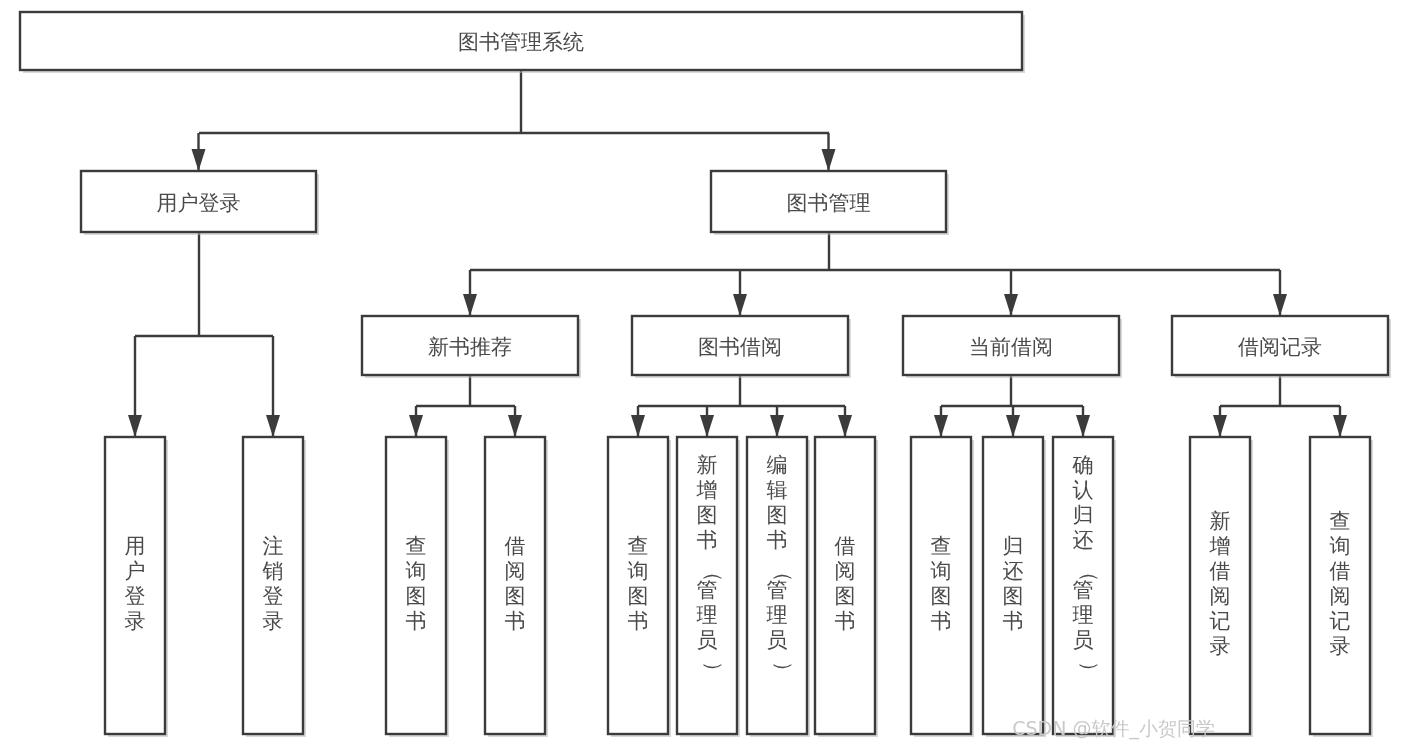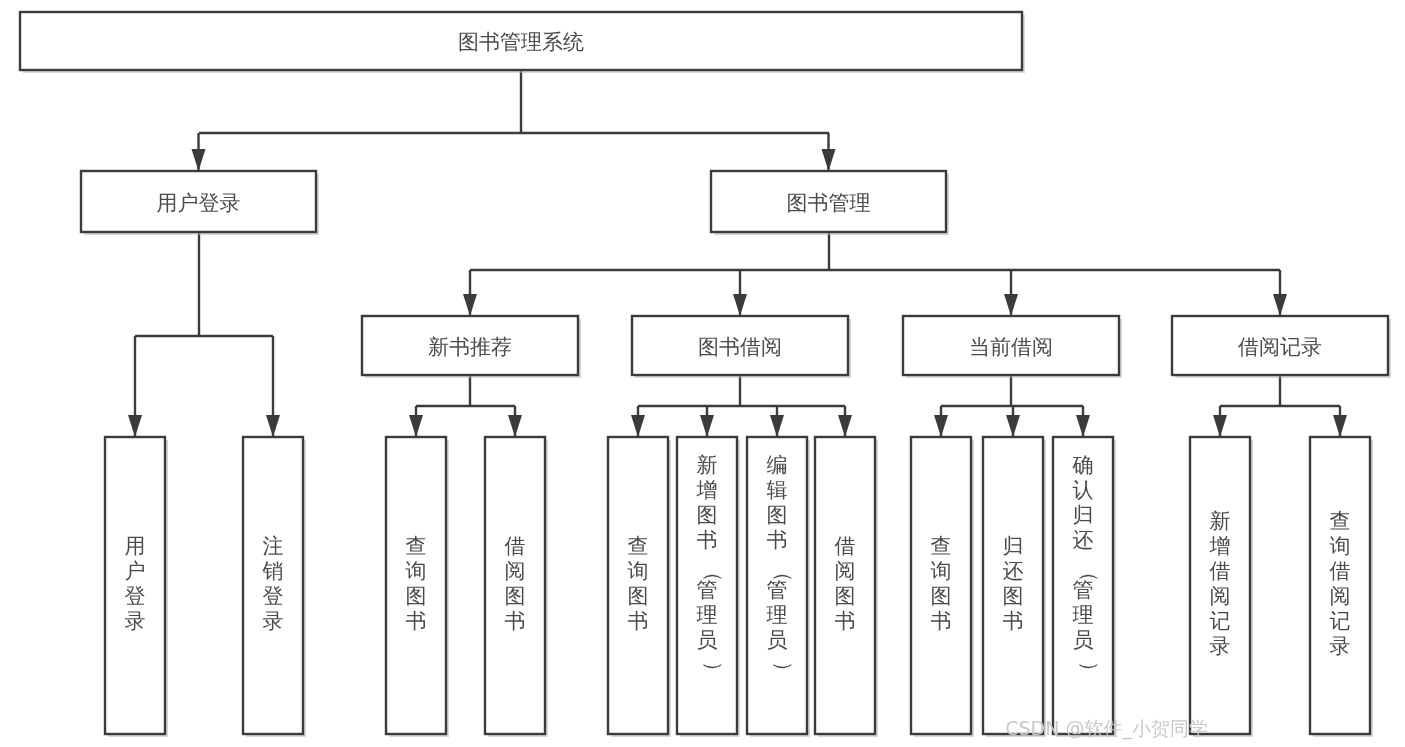--- a/index.html
+++ b/index.html
@@ -53,21 +53,21 @@
     dominant-baseline: central;
   }
   .node-label-v {
     font-family: "DejaVu Sans", "Liberation Sans", sans-serif;
     font-size: 21px;
     fill: #4a4a4a;
     text-anchor: middle;
   }
   .watermark {
     position: absolute;
-    right: 23px;
+    right: 16px;
     bottom: 5px;
     font-family: "DejaVu Sans", "Liberation Sans", sans-serif;
     font-size: 19px;
     color: #c9c9c9;
     white-space: nowrap;
     user-select: none;
   }
 </style>
 </head>
 <body>

